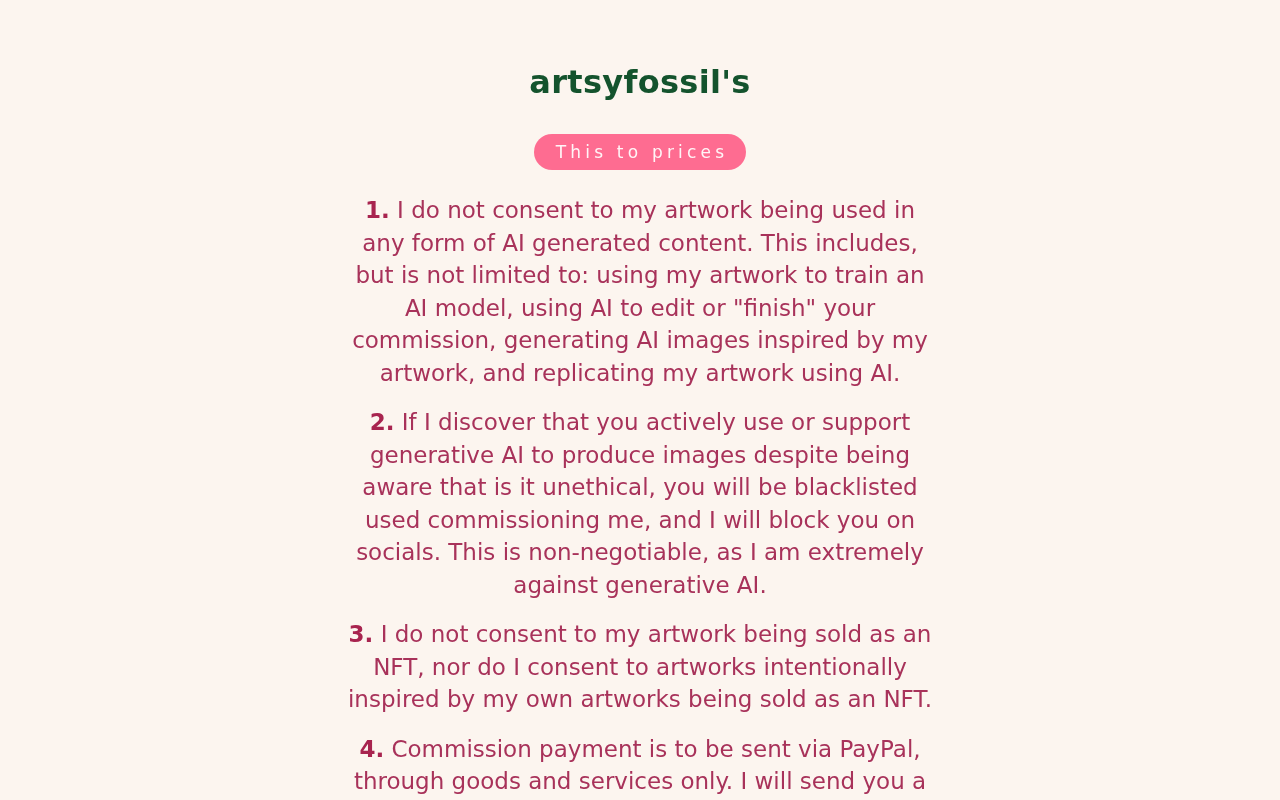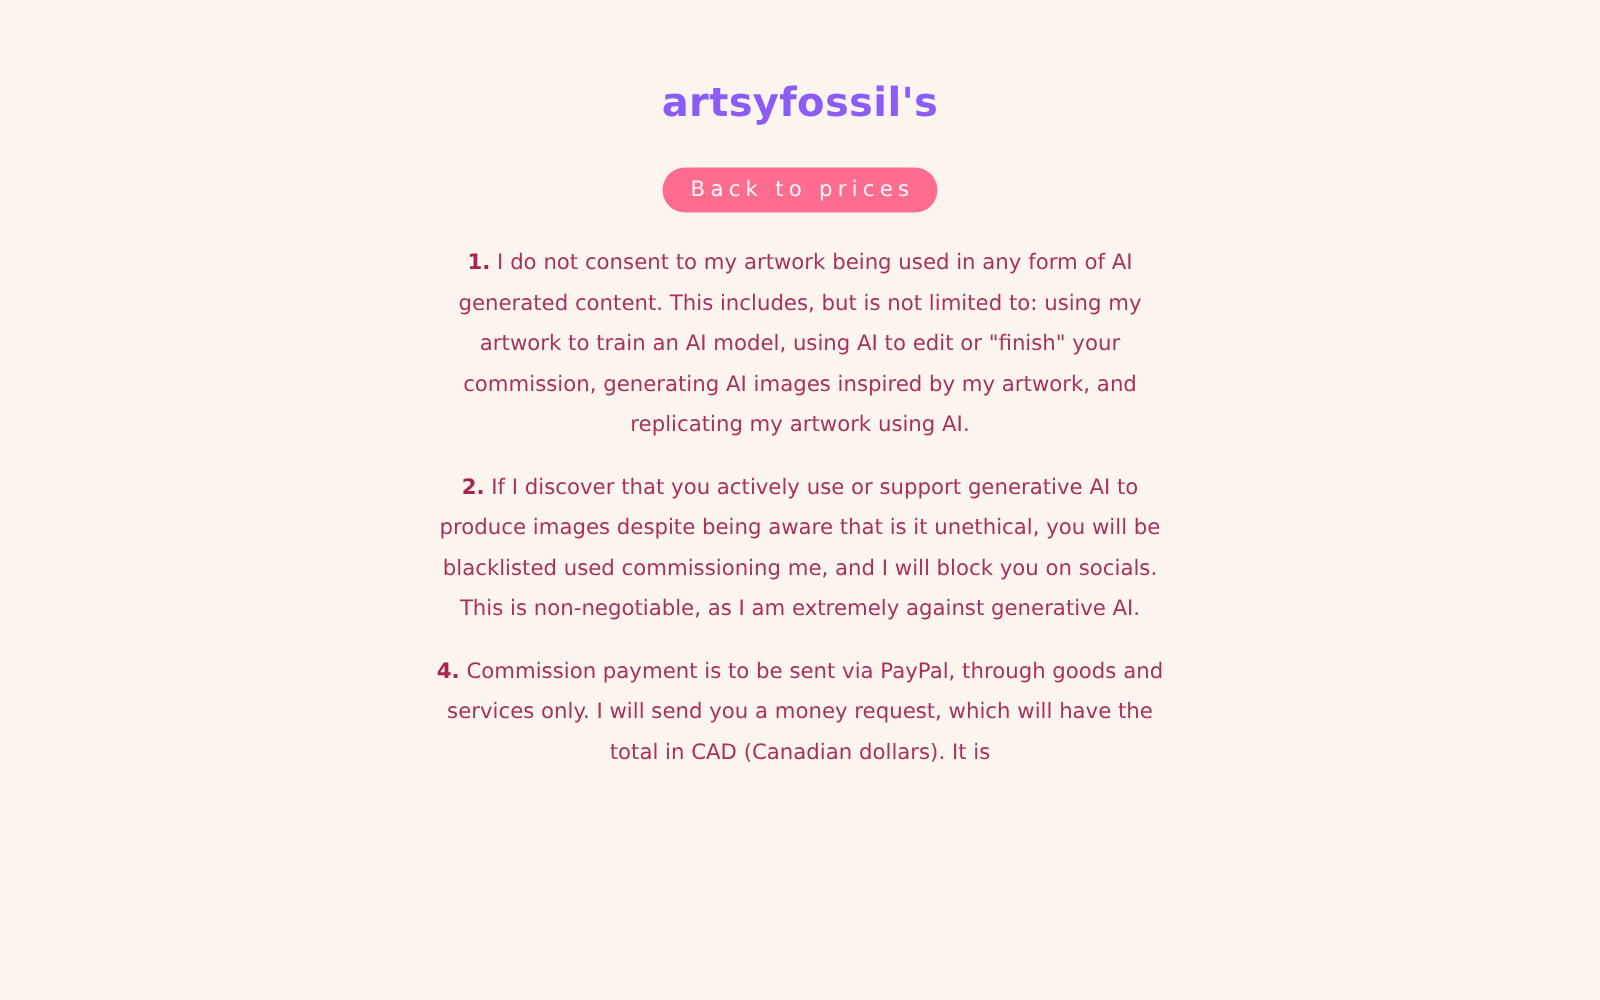--- a/index.html
+++ b/index.html
@@ -15,21 +15,21 @@
       color: #a8325a;
     }
     .page {
       width: 600px;
       margin: 0 auto;
       text-align: center;
       padding-top: 56px;
     }
     .title {
       margin: 0;
-      color: #8b5cf6;
+      color: #14532d;
       font-weight: bold;
       font-size: 32px;
       line-height: 52px;
       letter-spacing: 0.3px;
     }
     .btn-wrap {
       margin-top: 26px;
       margin-bottom: 24px;
     }
     .back-btn {
@@ -44,48 +44,52 @@
       line-height: 22px;
       text-decoration: none;
       cursor: pointer;
     }
     .terms {
       width: 596px;
       margin: 0 auto;
     }
     .term {
       margin: 0 0 17px 0;
-      font-size: 17px;
+      font-size: 23px;
       line-height: 32.5px;
       color: #a8325a;
     }
     .term .num {
       font-weight: bold;
       color: #a8244f;
     }
   </style>
 </head>
 <body>
 
 <div class="page">
   <h1 class="title">
     <span>artsyfossil's</span><br>
   </h1>
 
   <div class="btn-wrap">
-    <a class="back-btn">Back to prices</a>
+    <a class="back-btn">This to prices</a>
   </div>
 
   <div class="terms">
     <p class="term">
       <span class="num">1.</span>
       <span>I do not consent to my artwork being used in any form of AI generated content. This includes, but is not limited to: using my artwork to train an AI model, using AI to edit or "finish" your commission, generating AI images inspired by my artwork, and replicating my artwork using AI.</span>
     </p>
     <p class="term">
       <span class="num">2.</span>
       <span>If I discover that you actively use or support generative AI to produce images despite being aware that is it unethical, you will be blacklisted used commissioning me, and I will block you on socials. This is non-negotiable, as I am extremely against generative AI.</span>
     </p>
     <p class="term">
+      <span class="num">3.</span>
+      <span>I do not consent to my artwork being sold as an NFT, nor do I consent to artworks intentionally inspired by my own artworks being sold as an NFT.</span>
+    </p>
+    <p class="term">
       <span class="num">4.</span>
       <span>Commission payment is to be sent via PayPal, through goods and services only. I will send you a money request, which will have the total in CAD (Canadian dollars). It is</span>
     </p>
   </div>
 </div>
 
 </body></html>

